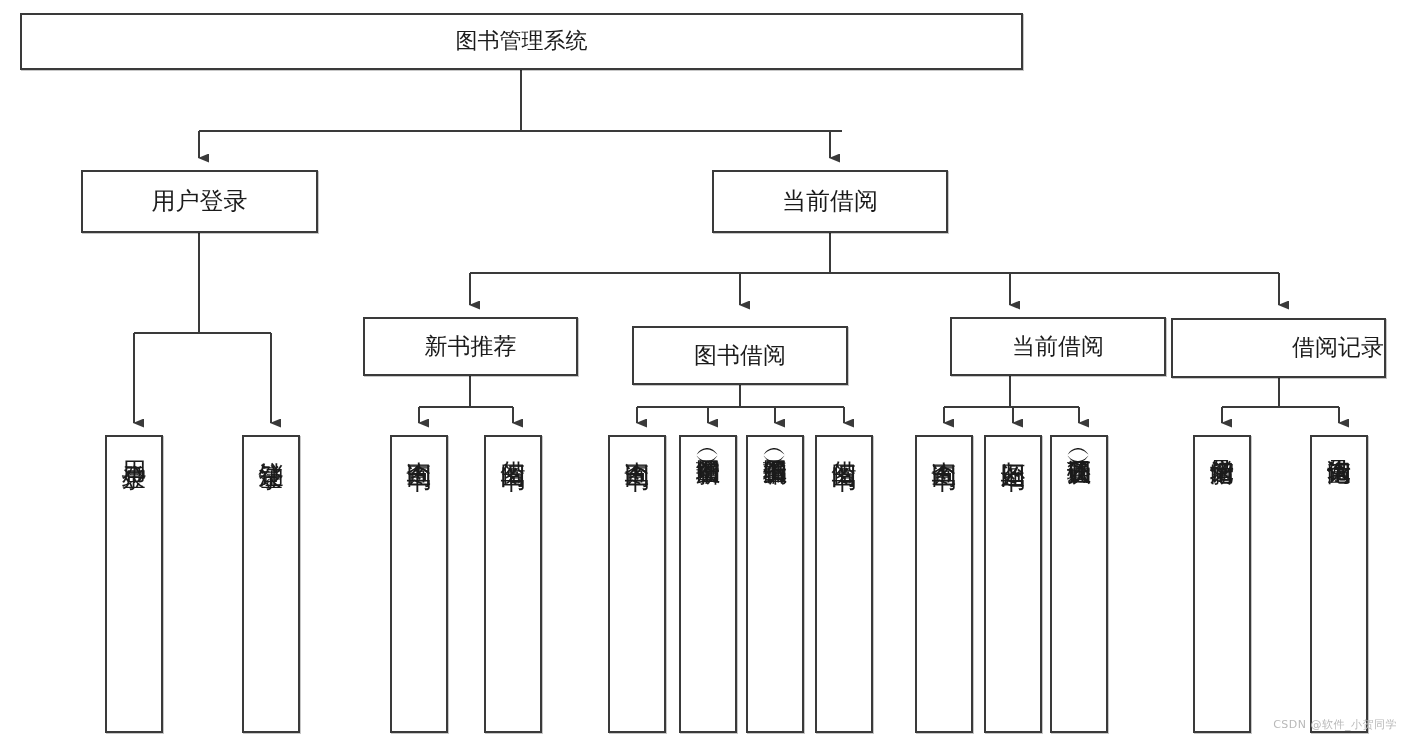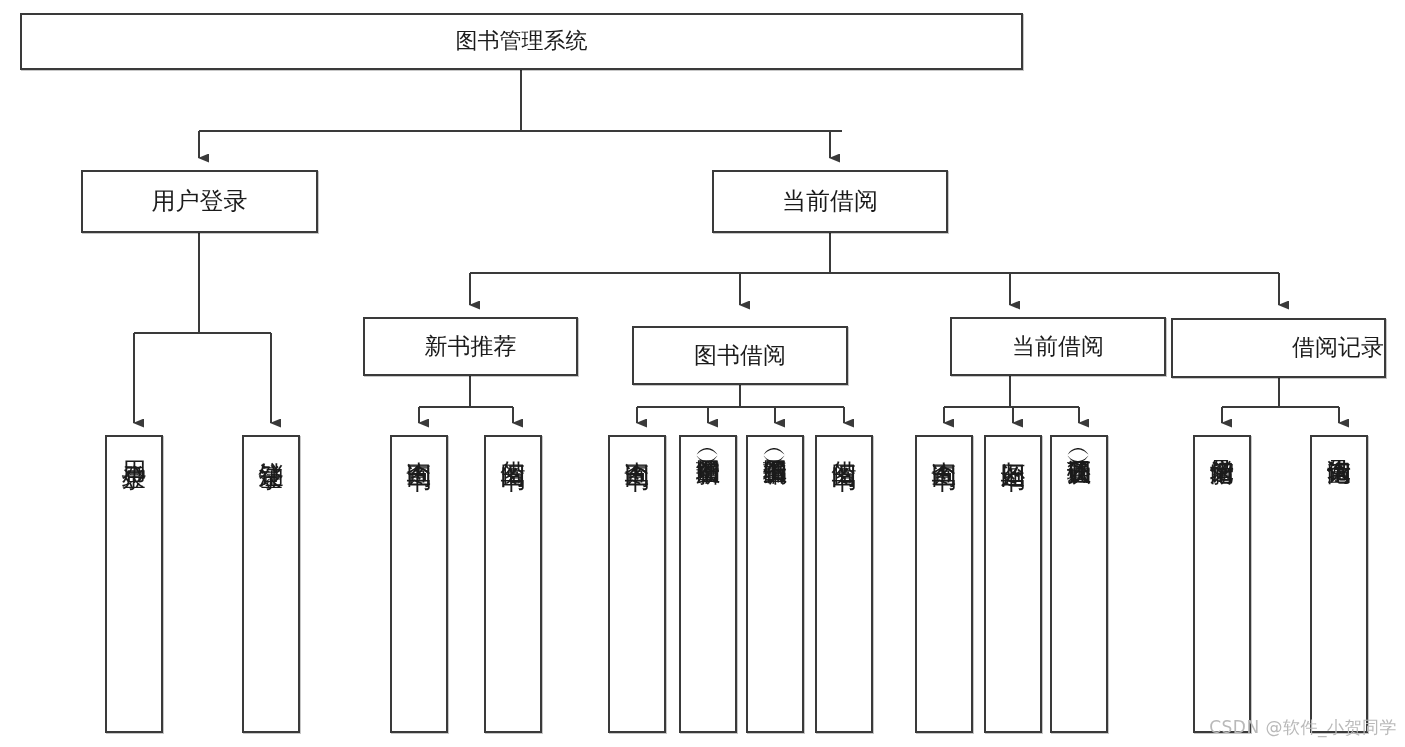--- a/index.html
+++ b/index.html
@@ -64,22 +64,22 @@
     line-height: 1;
     white-space: nowrap;
   }
   .node.leaf.tight .node-label {
     font-size: 24px;
     letter-spacing: 0px;
   }
   #watermark {
     position: absolute;
     right: 8px;
-    bottom: 8px;
-    font-size: 17px;
+    bottom: 15px;
+    font-size: 11px;
     color: #b9b9b9;
     letter-spacing: 0.5px;
     white-space: nowrap;
   }
 </style>
 </head>
 <body>
 
 <div id="diagram-root">
 

